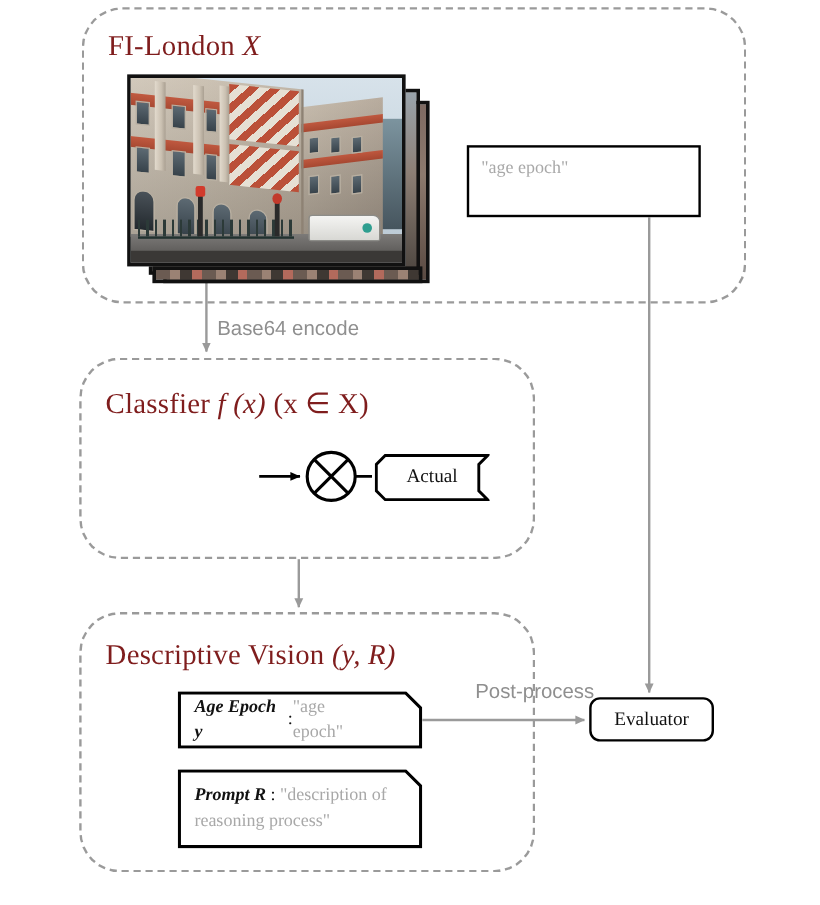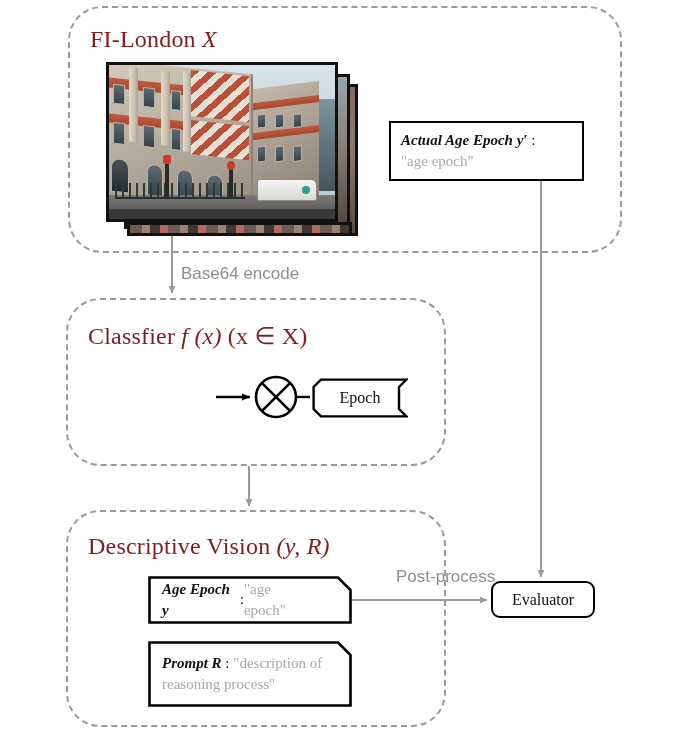--- a/index.html
+++ b/index.html
@@ -293,23 +293,20 @@
       </div>
       <div class="ph-signal" style="left:120px; bottom:22px; height:28px;">
         <span class="lamp" style="background:#c23a2c;border-radius:50%;"></span>
       </div>
     </div>
 
     <div class="strip" style="left:21px; top:160px; width:225px; height:14px; border:3px solid #111; box-sizing:border-box;"></div>
   </div>
 
   <div class="box" style="left:389px; top:121px; width:195px; height:60px; padding:7px 10px;">
-    <div class="box-text">
-      <span class="lbl-it">Actual Age Epoch y′</span><span> :</span>
-    </div>
     <div class="box-text val-gray">"age epoch"</div>
   </div>
 
   <div class="conn-label" style="left:181px; top:264px;">Base64 encode</div>
 
   <div class="group" style="left:66px; top:298px; width:380px; height:168px;"></div>
 
   <div class="group-title" style="left:88px; top:322px;">
     <span>Classfier </span><span class="it">f (x)</span><span> (x ∈ X)</span>
   </div>
@@ -322,21 +319,21 @@
       <line x1="40.2" y1="11.8" x2="11.8" y2="40.2" stroke="#000000" stroke-width="2.6"></line>
     </svg>
   </div>
 
   <div class="svgbox" style="left:312px; top:378px; width:96px; height:40px;">
     <svg width="96" height="40" viewBox="0 0 96 40">
       <polygon points="9,1.6 94.4,1.6 87,9 87,31 94.4,38.4 9,38.4 1.6,31 1.6,9" fill="#ffffff" stroke="#000000" stroke-width="2.4" stroke-linejoin="miter"></polygon>
     </svg>
     <div style="position:absolute; left:0; top:0; width:96px; height:40px;
                 display:flex; align-items:center; justify-content:center;
-                font-family:'Liberation Serif',serif; font-size:16px;">Epoch</div>
+                font-family:'Liberation Serif',serif; font-size:16px;">Actual</div>
   </div>
 
   <div class="group" style="left:66px; top:510px; width:380px; height:217px;"></div>
 
   <div class="group-title" style="left:88px; top:533px;">
     <span>Descriptive Vision </span><span class="it">(y, R)</span>
   </div>
 
   <div class="svgbox" style="left:148px; top:576px; width:168px; height:48px;">
     <svg width="204" height="48" viewBox="0 0 204 48">

